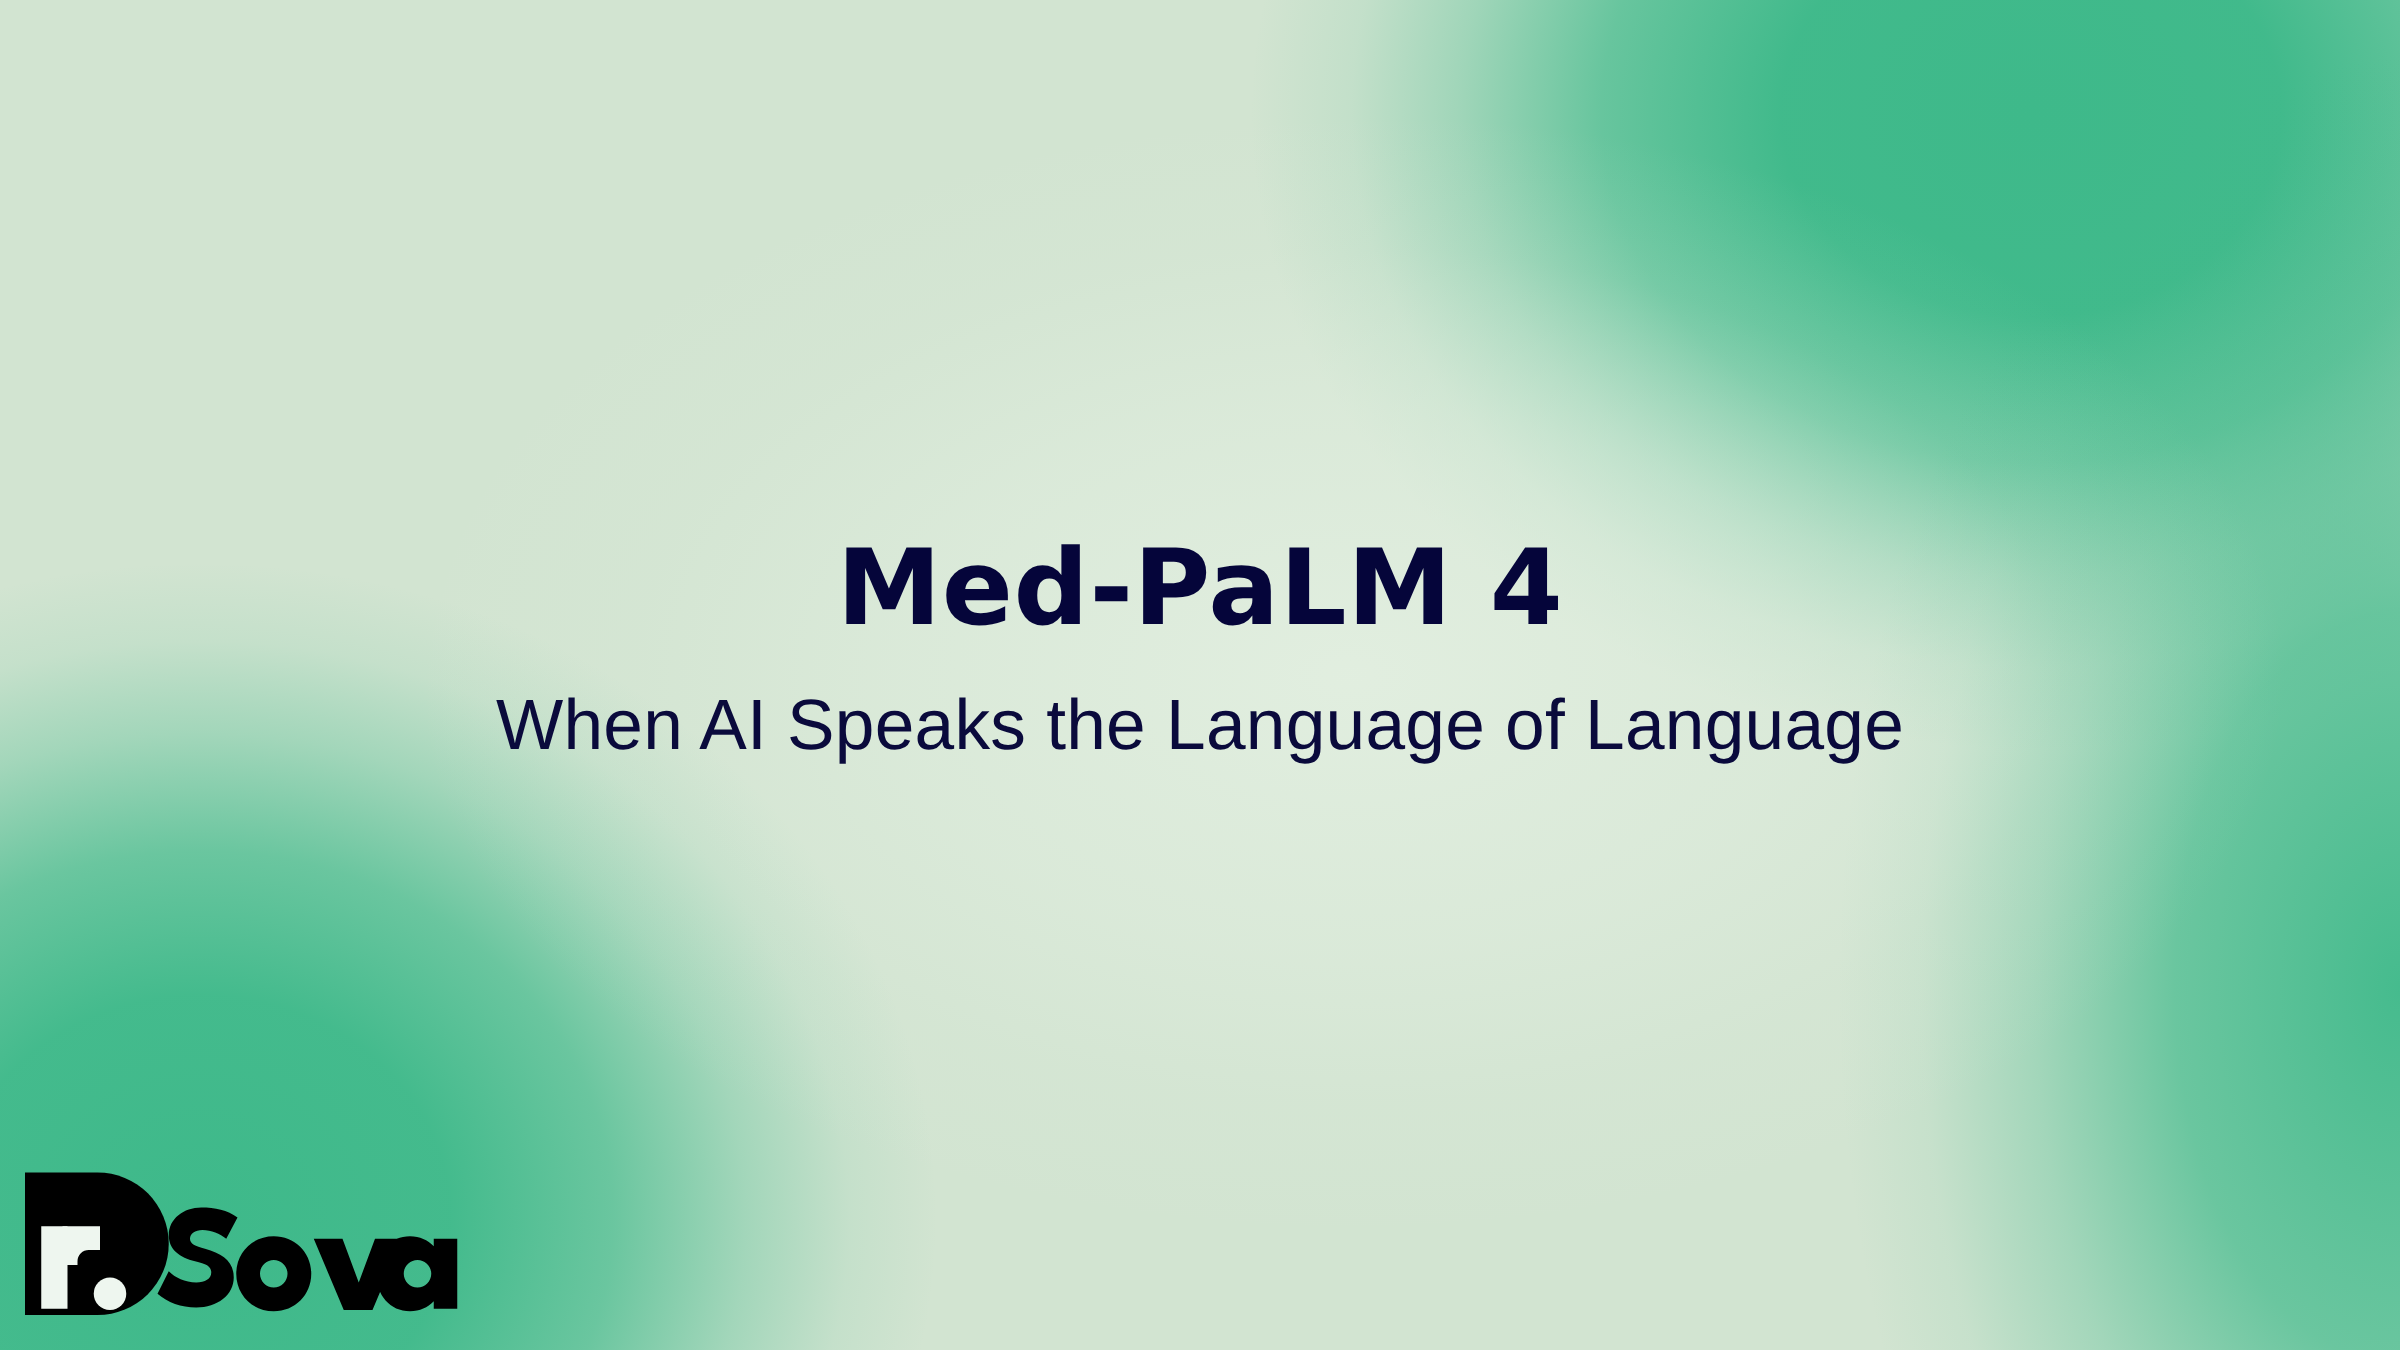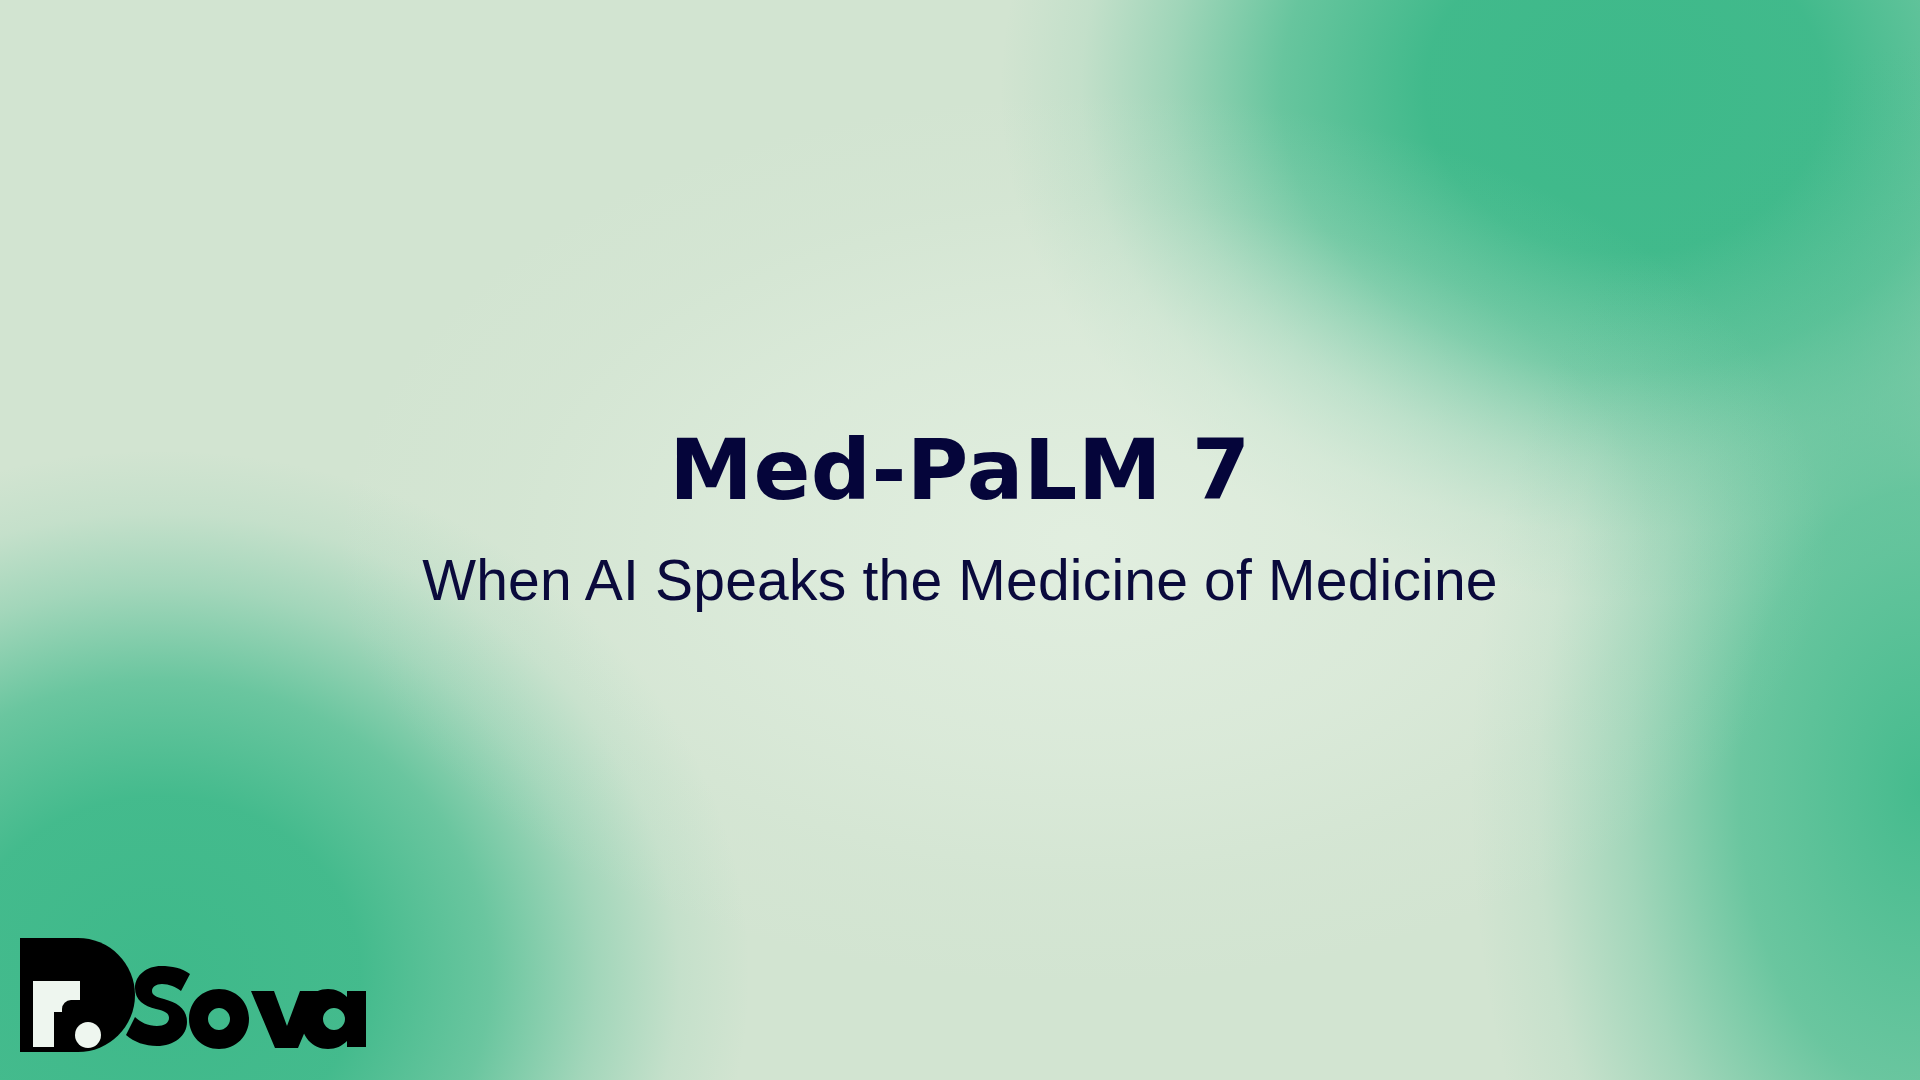--- a/index.html
+++ b/index.html
@@ -145,22 +145,22 @@
 <body>
 
 <div id="slide">
 
   <div class="blob blob-tr"></div>
   <div class="blob blob-r"></div>
   <div class="blob blob-bl"></div>
   <div class="blob blob-mid"></div>
 
   <div class="text-block">
-    <h1 class="slide-title">Med-PaLM 7</h1>
-    <p class="slide-subtitle">When AI Speaks the Medicine of Medicine</p>
+    <h1 class="slide-title">Med-PaLM 4</h1>
+    <p class="slide-subtitle">When AI Speaks the Language of Language</p>
   </div>
 
   <div class="logo">
     <svg viewBox="0 0 350 120" xmlns="http://www.w3.org/2000/svg">
 
       <g>
         <path d="M4 6 H62 A57 57 0 0 1 62 120 H4 Z" fill="#000000"></path>
 
         <g>
 

